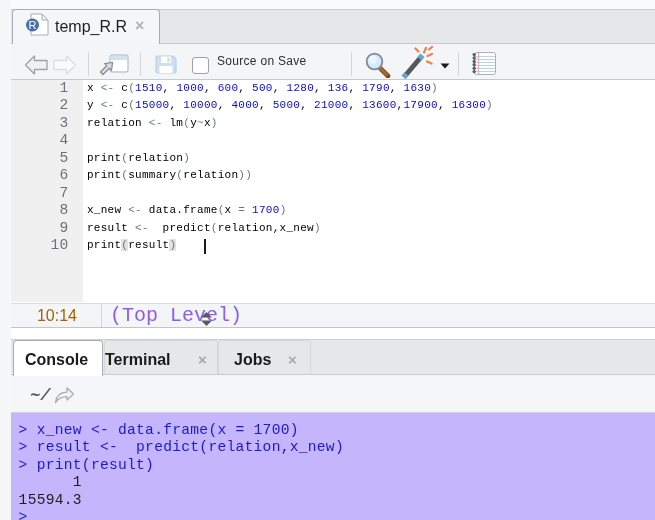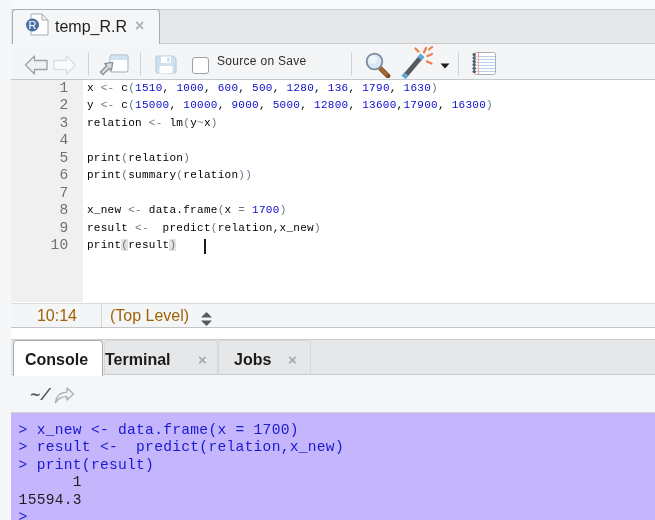--- a/index.html
+++ b/index.html
@@ -23,21 +23,21 @@
   #lnums{position:absolute;left:0;top:-0.2px;width:57.5px;text-align:right;font-size:14.6px;line-height:17.5px;color:#6d7278;}
   #code{position:absolute;left:75.9px;top:-0.2px;font-size:11px;line-height:17.5px;color:#000000;white-space:pre;}
   .op{color:#687687;}
   .num{color:#0b0bcd;}
   .hl{background:#e2e2e2;}
   #cursor{position:absolute;left:193.4px;top:159px;width:2px;height:15px;background:#1a1a1a;}
   
   #estatus{left:11px;top:303px;width:644px;height:25px;background:#f4f5f6;border-top:1px solid #d9dbdc;border-bottom:1px solid #c2c4c6;box-sizing:border-box;}
   #estatus .t1{position:absolute;left:14px;top:2px;width:64px;text-align:center;font-size:16px;line-height:19px;color:#a16207;}
   #estatus .sep{position:absolute;left:90px;top:0px;height:23px;width:1px;background:#d4d6d8;}
-  #estatus .t2{position:absolute;left:99px;top:2px;font-size:16px;line-height:19px;color:#a16207;}
+  #estatus .t2{position:absolute;left:99px;top:2px;font-size:20px;line-height:19px;color:#8b5cf6;font-family:Liberation Mono, monospace;}
   
   #ctabbar{left:11px;top:339px;width:644px;height:36px;background:#e6e7e9;border-top:1px solid #cbced0;border-bottom:1px solid #c8cbcd;box-sizing:border-box;}
   .ctab{position:absolute;top:0px;height:34px;box-sizing:border-box;border:1px solid #d5d8da;border-bottom:none;border-radius:4px 4px 0 0;
         font-size:16px;font-weight:bold;color:#1b1b1b;}
   #ctab-console{left:2px;width:90px;background:#ffffff;border-color:#a9adb1;height:36px;z-index:2;}
   #ctab-terminal{left:93px;width:114px;}
   #ctab-jobs{left:207px;width:93px;}
   .ctab .cx{font-weight:bold;color:#a3a8ad;font-size:15px;}
   .ctab span{top:9px;}
   
@@ -139,21 +139,21 @@
       <circle cx="2.2" cy="12.8" r="1.7"></circle>
     <circle cx="2.2" cy="16.2" r="1.7"></circle>
       <circle cx="2.2" cy="19.6" r="1.7"></circle>
   </g>
 </svg>
 
 <div class="abs" id="editor">
   <div id="gutter"></div>
   <div id="lnums" class="mono">1<br>2<br>3<br>4<br>5<br>6<br>7<br>8<br>9<br>10</div>
   <div id="code" class="mono">x <span class="op">&lt;-</span> c<span class="op">(</span><span class="num">1510</span>, <span class="num">1000</span>, <span class="num">600</span>, <span class="num">500</span>, <span class="num">1280</span>, <span class="num">136</span>, <span class="num">1790</span>, <span class="num">1630</span><span class="op">)</span>
-y <span class="op">&lt;-</span> c<span class="op">(</span><span class="num">15000</span>, <span class="num">10000</span>, <span class="num">9000</span>, <span class="num">5000</span>, <span class="num">12800</span>, <span class="num">13600</span>,<span class="num">17900</span>, <span class="num">16300</span><span class="op">)</span>
+y <span class="op">&lt;-</span> c<span class="op">(</span><span class="num">15000</span>, <span class="num">10000</span>, <span class="num">4000</span>, <span class="num">5000</span>, <span class="num">21000</span>, <span class="num">13600</span>,<span class="num">17900</span>, <span class="num">16300</span><span class="op">)</span>
 relation <span class="op">&lt;-</span> lm<span class="op">(</span>y<span class="op">~</span>x<span class="op">)</span>
 
 print<span class="op">(</span>relation<span class="op">)</span>
 print<span class="op">(</span>summary<span class="op">(</span>relation<span class="op">))</span>
 
 x_new <span class="op">&lt;-</span> data.frame<span class="op">(</span>x <span class="op">=</span> <span class="num">1700</span><span class="op">)</span>
 result <span class="op">&lt;-</span>  predict<span class="op">(</span>relation,x_new<span class="op">)</span>
 print<span class="op hl">(</span>result<span class="op hl">)</span></div>
   <div id="cursor"></div>
 </div>

